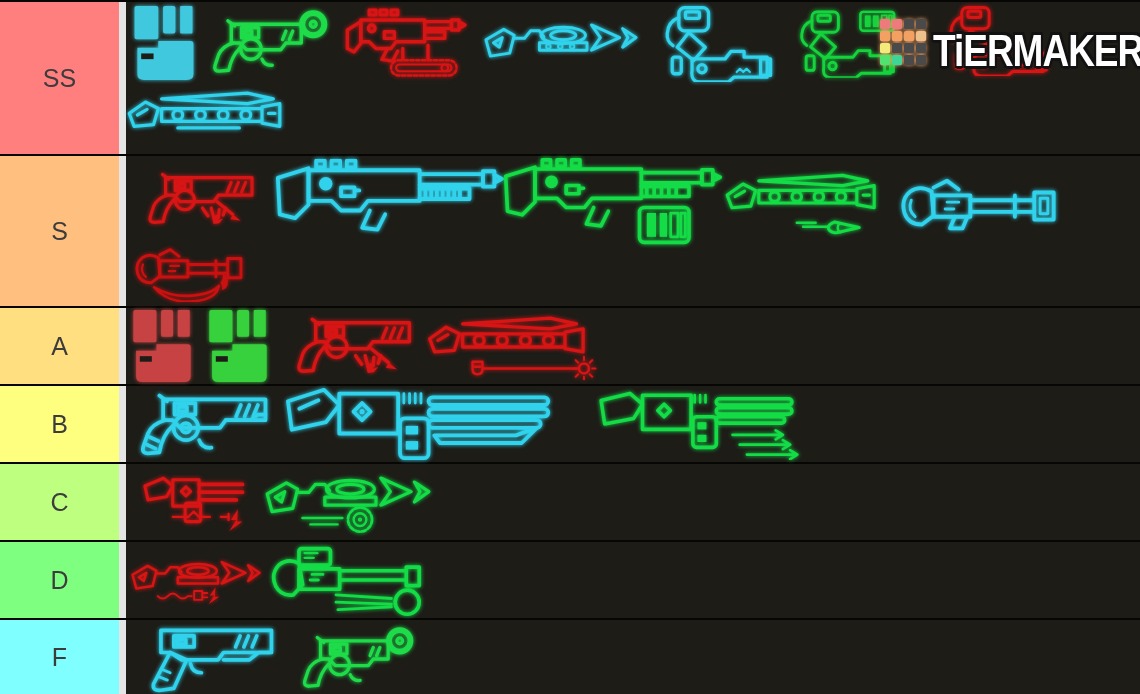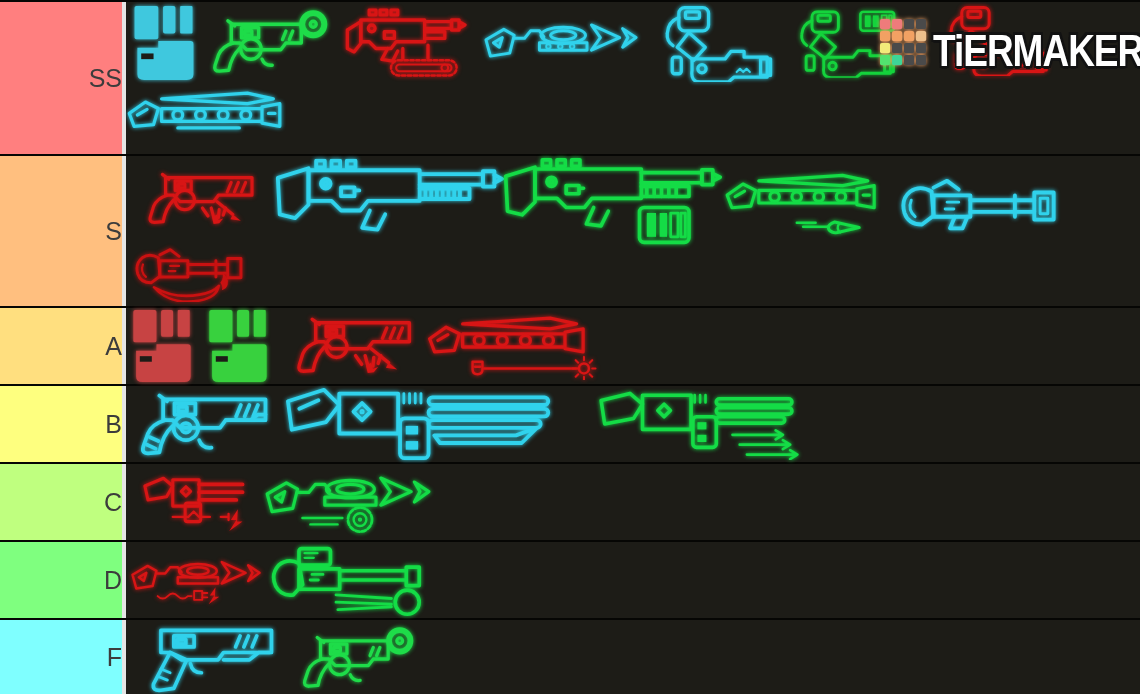--- a/index.html
+++ b/index.html
@@ -1,20 +1,20 @@
 <!DOCTYPE html>
 <html><head>
 <meta charset="utf-8">
 <style>
   html,body{margin:0;padding:0;background:#060604}
   #app{position:relative;width:1140px;height:694px;background:#060604;overflow:hidden;
        font-family:"Liberation Sans",sans-serif;padding-top:2px;box-sizing:border-box}
   .row{display:flex;margin-bottom:2px}
-  .tier-label{width:126px;flex:0 0 126px;display:flex;align-items:center;justify-content:flex-end;
-      color:#3c3c3c;font-size:25px;border-right:4px solid #e5e5e5;box-sizing:border-box}
+  .tier-label{width:126px;flex:0 0 126px;display:flex;align-items:center;justify-content:center;
+      color:#3c3c3c;font-size:25px;border-right:7px solid #e5e5e5;box-sizing:border-box}
   .items{position:relative;flex:1;background:#1d1c17;overflow:visible}
   .item{position:absolute}
   .item svg{width:100%;height:100%;display:block;overflow:visible;
       filter:drop-shadow(0 0 2px currentColor)}
   .st{stroke:currentColor;fill:none;stroke-width:4;stroke-linejoin:round;stroke-linecap:round}
   .fl{fill:currentColor;stroke:none}
   #logo{position:absolute;left:933px;top:26px;z-index:6;color:#ffffff;font-weight:bold;
       font-size:37px;letter-spacing:-1px;transform:scaleY(1.2);transform-origin:top left;
       text-shadow:2px 2px 0 #121212,-2px 2px 0 #121212,2px -2px 0 #121212,-2px -2px 0 #121212,0 3px 0 #121212}
   #symlib{position:absolute;width:0;height:0;overflow:hidden}

